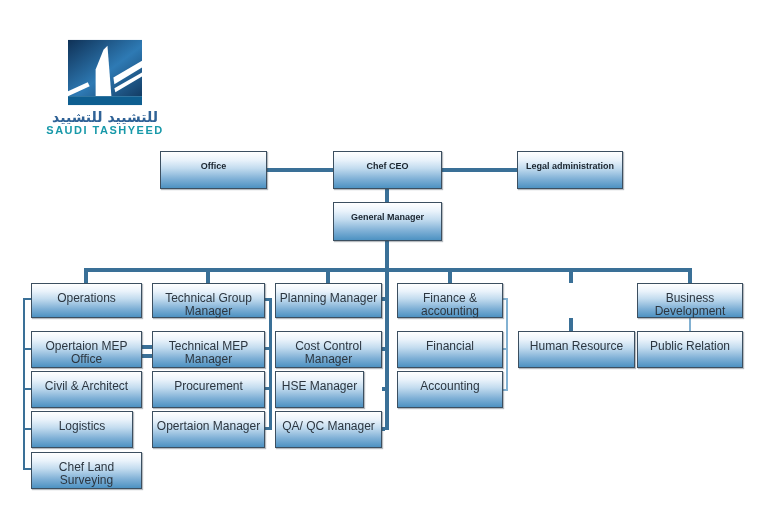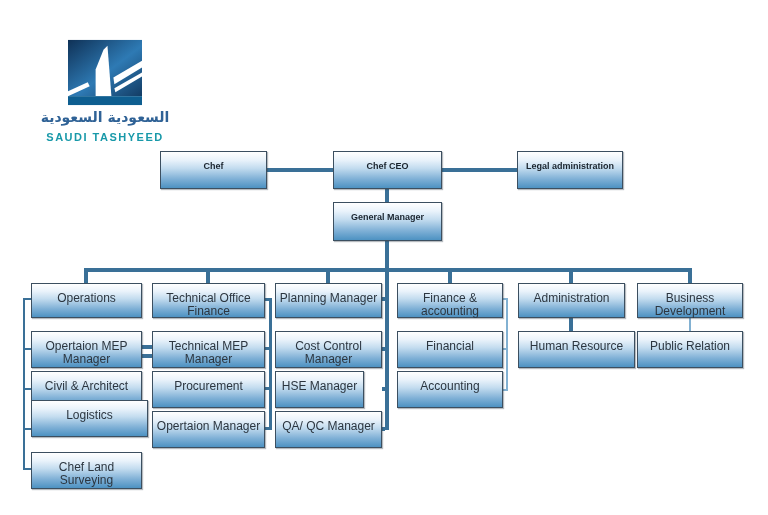--- a/index.html
+++ b/index.html
@@ -19,21 +19,21 @@
 
   
   .ln{position:absolute;background:#3a7097;}
   .ln-light{position:absolute;background:#82b1d2;}
 
   
   .logo-wrap{position:absolute;left:30px;top:38px;width:150px;text-align:center;}
   .logo-svg{display:block;margin:0 auto;}
   .logo-ar{margin-top:3px;font-family:"DejaVu Sans",sans-serif;font-size:14px;font-weight:bold;
            color:#2f6296;line-height:1.0;}
-  .logo-en{font-size:11px;font-weight:bold;color:#1899a9;letter-spacing:1.5px;margin-top:8px;
+  .logo-en{font-size:11px;font-weight:bold;color:#1899a9;letter-spacing:1.5px;margin-top:1px;
            line-height:1.0;}
 </style>
 </head>
 <body>
 
 <div id="stage">
 
   <div class="logo-wrap">
     <svg class="logo-svg" width="74" height="69" viewBox="0 0 75 66">
       <defs>
@@ -43,21 +43,21 @@
           <stop offset="1" stop-color="#133c64"></stop>
         </linearGradient>
       </defs>
       <rect x="0" y="0" width="75" height="57" fill="url(#lg1)"></rect>
       <polygon points="40,6 44,57 28,57 28,30 36,10" fill="#ffffff"></polygon>
       <polygon points="46,38 75,21 75,28 47,45" fill="#ffffff"></polygon>
       <polygon points="47,49 75,33 75,37 48,53" fill="#ffffff"></polygon>
       <polygon points="0,52 20,43 22,47 0,57" fill="#ffffff"></polygon>
       <rect x="0" y="57" width="75" height="9" fill="#0e5e90"></rect>
     </svg>
-    <div class="logo-ar">السعودية السعودية</div>
+    <div class="logo-ar">للتشييد للتشييد</div>
     <div class="logo-en">SAUDI TASHYEED</div>
   </div>
 
   <div class="ln" style="left:267px;top:168px;width:66px;height:4px"></div>
   <div class="ln" style="left:442px;top:168px;width:75px;height:4px"></div>
   <div class="ln" style="left:385px;top:189px;width:4px;height:13px"></div>
   <div class="ln" style="left:385px;top:241px;width:4px;height:29px"></div>
   <div class="ln" style="left:84px;top:268px;width:608px;height:4px"></div>
   <div class="ln" style="left:84px;top:272px;width:4px;height:11px"></div>
   <div class="ln" style="left:206px;top:272px;width:4px;height:11px"></div>
@@ -90,58 +90,55 @@
   <div class="ln-light" style="left:503px;top:348px;width:5px;height:2px"></div>
   <div class="ln-light" style="left:503px;top:389px;width:5px;height:2px"></div>
 
   <div class="ln" style="left:569px;top:318px;width:4px;height:13px"></div>
   <div class="ln-light" style="left:689px;top:318px;width:2px;height:13px"></div>
 
   <div class="ln" style="left:142px;top:345px;width:10px;height:4px"></div>
   <div class="ln" style="left:142px;top:354px;width:10px;height:4px"></div>
 
   <div class="box lvl1" style="left:160px;top:151px;width:107px;height:38px">
-    <span>Chef</span>
+    <span>Office</span>
     </div>
   <div class="box lvl1" style="left:333px;top:151px;width:109px;height:38px">
     <span>Chef CEO</span>
     </div>
   <div class="box lvl1" style="left:517px;top:151px;width:106px;height:38px">
     <span>Legal administration</span>
     </div>
   <div class="box lvl1" style="left:333px;top:202px;width:109px;height:39px">
     <span>General Manager</span>
     </div>
 
   <div class="box lvl2" style="left:31px;top:283px;width:111px;height:35px">
     <span>Operations</span>
     </div>
   <div class="box lvl2" style="left:152px;top:283px;width:113px;height:35px">
-    <span>Technical Office Finance</span>
+    <span>Technical Group Manager</span>
     </div>
   <div class="box lvl2" style="left:275px;top:283px;width:107px;height:35px">
     <span>Planning Manager</span>
     </div>
   <div class="box lvl2" style="left:397px;top:283px;width:106px;height:35px">
     <span>Finance &amp; accounting</span>
     </div>
-  <div class="box lvl2" style="left:518px;top:283px;width:107px;height:35px">
-    <span>Administration</span>
-    </div>
   <div class="box lvl2" style="left:637px;top:283px;width:106px;height:35px">
     <span>Business Development</span>
     </div>
 
   <div class="box lvl2" style="left:31px;top:331px;width:111px;height:37px">
-    <span>Opertaion MEP Manager</span>
+    <span>Opertaion MEP Office</span>
     </div>
   <div class="box lvl2" style="left:31px;top:371px;width:111px;height:37px">
     <span>Civil &amp; Architect</span>
     </div>
-  <div class="box lvl2" style="left:31px;top:400px;width:117px;height:37px">
+  <div class="box lvl2" style="left:31px;top:411px;width:102px;height:37px">
     <span>Logistics</span>
     </div>
   <div class="box lvl2" style="left:31px;top:452px;width:111px;height:37px">
     <span>Chef Land Surveying</span>
     </div>
 
   <div class="box lvl2" style="left:152px;top:331px;width:113px;height:37px">
     <span>Technical MEP Manager</span>
     </div>
   <div class="box lvl2" style="left:152px;top:371px;width:113px;height:37px">

